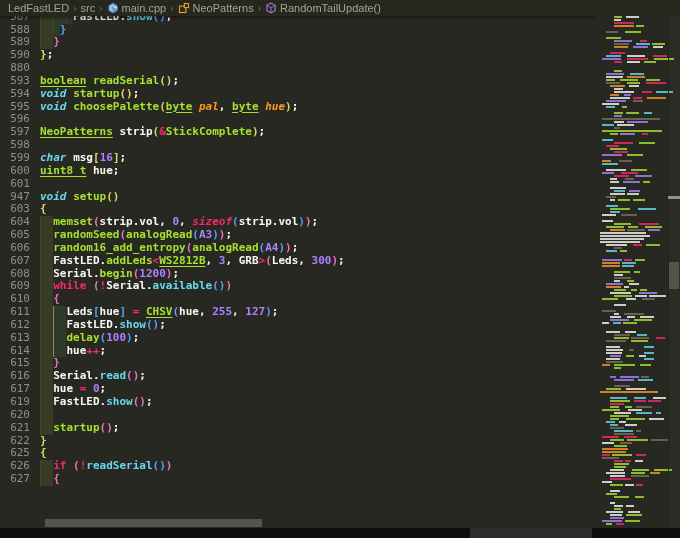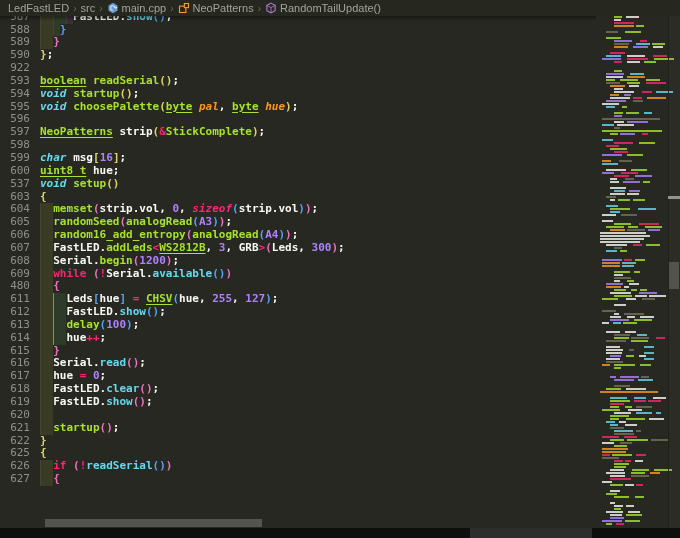--- a/index.html
+++ b/index.html
@@ -87,46 +87,46 @@
       </svg>
       <span>RandomTailUpdate()</span>
     </span>
   </div>
 
   <div class="lines">
       <div class="line"><span class="iband" style="left: 40px; width: 13.24px; background: rgba(255, 255, 64, 0.09);"></span><span class="iguide" style="left: 40px;"></span><span class="iband" style="left: 53.24px; width: 13.24px; background: rgba(127, 255, 127, 0.09);"></span><span class="iguide" style="left: 53.24px;"></span><span class="iband" style="left: 66.48px; width: 6.62px; background: rgba(255, 127, 255, 0.09);"></span><span class="iguide" style="left: 66.48px;"></span><span class="ln">587</span><span class="codetxt" style="padding-left: 33.1px;"><span class="pl">FastLED.</span><span class="mem">show</span><span class="b3">()</span><span class="pl">;</span></span></div>
       <div class="line"><span class="iband" style="left: 40px; width: 13.24px; background: rgba(255, 255, 64, 0.09);"></span><span class="iguide" style="left: 40px;"></span><span class="iband" style="left: 53.24px; width: 6.62px; background: rgba(127, 255, 127, 0.09);"></span><span class="iguide" style="left: 53.24px;"></span><span class="ln">588</span><span class="codetxt" style="padding-left: 19.86px;"><span class="b3">}</span></span></div>
       <div class="line"><span class="iband" style="left: 40px; width: 13.24px; background: rgba(255, 255, 64, 0.09);"></span><span class="iguide" style="left: 40px;"></span><span class="ln">589</span><span class="codetxt" style="padding-left: 13.24px;"><span class="b2">}</span></span></div>
       <div class="line"><span class="ln">590</span><span class="codetxt" style="padding-left: 0px;"><span class="b1">}</span><span class="pl">;</span></span></div>
-      <div class="line"><span class="ln">922</span><span class="codetxt" style="padding-left: 0px;"></span></div>
+      <div class="line"><span class="ln">880</span><span class="codetxt" style="padding-left: 0px;"></span></div>
       <div class="line"><span class="ln">593</span><span class="codetxt" style="padding-left: 0px;"><span class="cls">boolean</span><span class="pl"> </span><span class="fn">readSerial</span><span class="b1">()</span><span class="pl">;</span></span></div>
       <div class="line"><span class="ln">594</span><span class="codetxt" style="padding-left: 0px;"><span class="type">void </span><span class="fn">startup</span><span class="b1">()</span><span class="pl">;</span></span></div>
       <div class="line"><span class="ln">595</span><span class="codetxt" style="padding-left: 0px;"><span class="type">void </span><span class="fn">choosePalette</span><span class="b1">(</span><span class="cls">byte</span><span class="pl"> </span><span class="param">pal</span><span class="pl">, </span><span class="cls">byte</span><span class="pl"> </span><span class="param">hue</span><span class="b1">)</span><span class="pl">;</span></span></div>
       <div class="line"><span class="ln">596</span><span class="codetxt" style="padding-left: 0px;"></span></div>
       <div class="line"><span class="ln">597</span><span class="codetxt" style="padding-left: 0px;"><span class="cls">NeoPatterns</span><span class="pl"> strip</span><span class="b1">(</span><span class="kw">&amp;</span><span class="fn">StickComplete</span><span class="b1">)</span><span class="pl">;</span></span></div>
       <div class="line"><span class="ln">598</span><span class="codetxt" style="padding-left: 0px;"></span></div>
       <div class="line"><span class="ln">599</span><span class="codetxt" style="padding-left: 0px;"><span class="type">char </span><span class="pl">msg</span><span class="b1">[</span><span class="num">16</span><span class="b1">]</span><span class="pl">;</span></span></div>
       <div class="line"><span class="ln">600</span><span class="codetxt" style="padding-left: 0px;"><span class="cls">uint8_t</span><span class="pl"> hue;</span></span></div>
-      <div class="line"><span class="ln">537</span><span class="codetxt" style="padding-left: 0px;"><span class="type">void </span><span class="fn">setup</span><span class="b1">()</span></span></div>
+      <div class="line"><span class="ln">601</span><span class="codetxt" style="padding-left: 0px;"></span></div>
+      <div class="line"><span class="ln">947</span><span class="codetxt" style="padding-left: 0px;"><span class="type">void </span><span class="fn">setup</span><span class="b1">()</span></span></div>
       <div class="line"><span class="ln">603</span><span class="codetxt" style="padding-left: 0px;"><span class="b1">{</span></span></div>
       <div class="line"><span class="iband" style="left: 40px; width: 13.24px; background: rgba(255, 255, 64, 0.09);"></span><span class="iguide" style="left: 40px;"></span><span class="ln">604</span><span class="codetxt" style="padding-left: 13.24px;"><span class="fn">memset</span><span class="b2">(</span><span class="pl">strip.vol</span><span class="pl">, </span><span class="num">0</span><span class="pl">, </span><span class="kwi">sizeof</span><span class="b3">(</span><span class="pl">strip.vol</span><span class="b3">)</span><span class="b2">)</span><span class="pl">;</span></span></div>
       <div class="line"><span class="iband" style="left: 40px; width: 13.24px; background: rgba(255, 255, 64, 0.09);"></span><span class="iguide" style="left: 40px;"></span><span class="ln">605</span><span class="codetxt" style="padding-left: 13.24px;"><span class="fn">randomSeed</span><span class="b2">(</span><span class="fn">analogRead</span><span class="b3">(</span><span class="num">A3</span><span class="b3">)</span><span class="b2">)</span><span class="pl">;</span></span></div>
       <div class="line"><span class="iband" style="left: 40px; width: 13.24px; background: rgba(255, 255, 64, 0.09);"></span><span class="iguide" style="left: 40px;"></span><span class="ln">606</span><span class="codetxt" style="padding-left: 13.24px;"><span class="fn">random16_add_entropy</span><span class="b2">(</span><span class="fn">analogRead</span><span class="b3">(</span><span class="num">A4</span><span class="b3">)</span><span class="b2">)</span><span class="pl">;</span></span></div>
       <div class="line"><span class="iband" style="left: 40px; width: 13.24px; background: rgba(255, 255, 64, 0.09);"></span><span class="iguide" style="left: 40px;"></span><span class="ln">607</span><span class="codetxt" style="padding-left: 13.24px;"><span class="pl">FastLED.</span><span class="fn">addLeds</span><span class="kw">&lt;</span><span class="cls">WS2812B</span><span class="pl">, </span><span class="num">3</span><span class="pl">, GRB</span><span class="kw">&gt;</span><span class="b2">(</span><span class="pl">Leds</span><span class="pl">, </span><span class="num">300</span><span class="b2">)</span><span class="pl">;</span></span></div>
       <div class="line"><span class="iband" style="left: 40px; width: 13.24px; background: rgba(255, 255, 64, 0.09);"></span><span class="iguide" style="left: 40px;"></span><span class="ln">608</span><span class="codetxt" style="padding-left: 13.24px;"><span class="pl">Serial.</span><span class="fn">begin</span><span class="b2">(</span><span class="num">1200</span><span class="b2">)</span><span class="pl">;</span></span></div>
       <div class="line"><span class="iband" style="left: 40px; width: 13.24px; background: rgba(255, 255, 64, 0.09);"></span><span class="iguide" style="left: 40px;"></span><span class="ln">609</span><span class="codetxt" style="padding-left: 13.24px;"><span class="kw">while</span><span class="pl"> </span><span class="b2">(</span><span class="kw">!</span><span class="pl">Serial.</span><span class="mem">available</span><span class="b3">()</span><span class="b2">)</span></span></div>
-      <div class="line"><span class="iband" style="left: 40px; width: 13.24px; background: rgba(255, 255, 64, 0.09);"></span><span class="iguide" style="left: 40px;"></span><span class="ln">480</span><span class="codetxt" style="padding-left: 13.24px;"><span class="b2">{</span></span></div>
+      <div class="line"><span class="iband" style="left: 40px; width: 13.24px; background: rgba(255, 255, 64, 0.09);"></span><span class="iguide" style="left: 40px;"></span><span class="ln">610</span><span class="codetxt" style="padding-left: 13.24px;"><span class="b2">{</span></span></div>
       <div class="line"><span class="iband" style="left: 40px; width: 13.24px; background: rgba(255, 255, 64, 0.09);"></span><span class="iguide" style="left: 40px;"></span><span class="iband" style="left: 53.24px; width: 13.24px; background: rgba(127, 255, 127, 0.09);"></span><span class="iguide bright" style="left: 53.24px;"></span><span class="ln">611</span><span class="codetxt" style="padding-left: 26.48px;"><span class="pl">Leds</span><span class="b3">[</span><span class="pl">hue</span><span class="b3">]</span><span class="pl"> </span><span class="kw">=</span><span class="pl"> </span><span class="cls">CHSV</span><span class="b3">(</span><span class="pl">hue</span><span class="pl">, </span><span class="num">255</span><span class="pl">, </span><span class="num">127</span><span class="b3">)</span><span class="pl">;</span></span></div>
       <div class="line"><span class="iband" style="left: 40px; width: 13.24px; background: rgba(255, 255, 64, 0.09);"></span><span class="iguide" style="left: 40px;"></span><span class="iband" style="left: 53.24px; width: 13.24px; background: rgba(127, 255, 127, 0.09);"></span><span class="iguide bright" style="left: 53.24px;"></span><span class="ln">612</span><span class="codetxt" style="padding-left: 26.48px;"><span class="pl">FastLED.</span><span class="mem">show</span><span class="b3">()</span><span class="pl">;</span></span></div>
       <div class="line"><span class="iband" style="left: 40px; width: 13.24px; background: rgba(255, 255, 64, 0.09);"></span><span class="iguide" style="left: 40px;"></span><span class="iband" style="left: 53.24px; width: 13.24px; background: rgba(127, 255, 127, 0.09);"></span><span class="iguide bright" style="left: 53.24px;"></span><span class="ln">613</span><span class="codetxt" style="padding-left: 26.48px;"><span class="fn">delay</span><span class="b3">(</span><span class="num">100</span><span class="b3">)</span><span class="pl">;</span></span></div>
       <div class="line"><span class="iband" style="left: 40px; width: 13.24px; background: rgba(255, 255, 64, 0.09);"></span><span class="iguide" style="left: 40px;"></span><span class="iband" style="left: 53.24px; width: 13.24px; background: rgba(127, 255, 127, 0.09);"></span><span class="iguide bright" style="left: 53.24px;"></span><span class="ln">614</span><span class="codetxt" style="padding-left: 26.48px;"><span class="pl">hue</span><span class="kw">++</span><span class="pl">;</span></span></div>
       <div class="line"><span class="iband" style="left: 40px; width: 13.24px; background: rgba(255, 255, 64, 0.09);"></span><span class="iguide" style="left: 40px;"></span><span class="ln">615</span><span class="codetxt" style="padding-left: 13.24px;"><span class="b2">}</span></span></div>
       <div class="line"><span class="iband" style="left: 40px; width: 13.24px; background: rgba(255, 255, 64, 0.09);"></span><span class="iguide" style="left: 40px;"></span><span class="ln">616</span><span class="codetxt" style="padding-left: 13.24px;"><span class="pl">Serial.</span><span class="mem">read</span><span class="b2">()</span><span class="pl">;</span></span></div>
       <div class="line"><span class="iband" style="left: 40px; width: 13.24px; background: rgba(255, 255, 64, 0.09);"></span><span class="iguide" style="left: 40px;"></span><span class="ln">617</span><span class="codetxt" style="padding-left: 13.24px;"><span class="pl">hue </span><span class="kw">=</span><span class="pl"> </span><span class="num">0</span><span class="pl">;</span></span></div>
-      <div class="line"><span class="iband" style="left: 40px; width: 13.24px; background: rgba(255, 255, 64, 0.09);"></span><span class="iguide" style="left: 40px;"></span><span class="ln">618</span><span class="codetxt" style="padding-left: 13.24px;"><span class="pl">FastLED.</span><span class="mem">clear</span><span class="b2">()</span><span class="pl">;</span></span></div>
       <div class="line"><span class="iband" style="left: 40px; width: 13.24px; background: rgba(255, 255, 64, 0.09);"></span><span class="iguide" style="left: 40px;"></span><span class="ln">619</span><span class="codetxt" style="padding-left: 13.24px;"><span class="pl">FastLED.</span><span class="mem">show</span><span class="b2">()</span><span class="pl">;</span></span></div>
       <div class="line"><span class="iband" style="left: 40px; width: 13.24px; background: rgba(255, 255, 64, 0.09);"></span><span class="iguide" style="left: 40px;"></span><span class="ln">620</span><span class="codetxt" style="padding-left: 13.24px;"></span></div>
       <div class="line"><span class="iband" style="left: 40px; width: 13.24px; background: rgba(255, 255, 64, 0.09);"></span><span class="iguide" style="left: 40px;"></span><span class="ln">621</span><span class="codetxt" style="padding-left: 13.24px;"><span class="fn">startup</span><span class="b2">()</span><span class="pl">;</span></span></div>
       <div class="line"><span class="ln">622</span><span class="codetxt" style="padding-left: 0px;"><span class="b1">}</span></span></div>
       <div class="line"><span class="ln">625</span><span class="codetxt" style="padding-left: 0px;"><span class="b1">{</span></span></div>
       <div class="line"><span class="iband" style="left: 40px; width: 13.24px; background: rgba(255, 255, 64, 0.09);"></span><span class="iguide" style="left: 40px;"></span><span class="ln">626</span><span class="codetxt" style="padding-left: 13.24px;"><span class="kw">if</span><span class="pl"> </span><span class="b2">(</span><span class="kw">!</span><span class="mem">readSerial</span><span class="b3">()</span><span class="b2">)</span></span></div>
       <div class="line"><span class="iband" style="left: 40px; width: 13.24px; background: rgba(255, 255, 64, 0.09);"></span><span class="iguide" style="left: 40px;"></span><span class="ln">627</span><span class="codetxt" style="padding-left: 13.24px;"><span class="b2">{</span></span></div>
     </div>
 
   <div class="scroll-shadow"></div>

